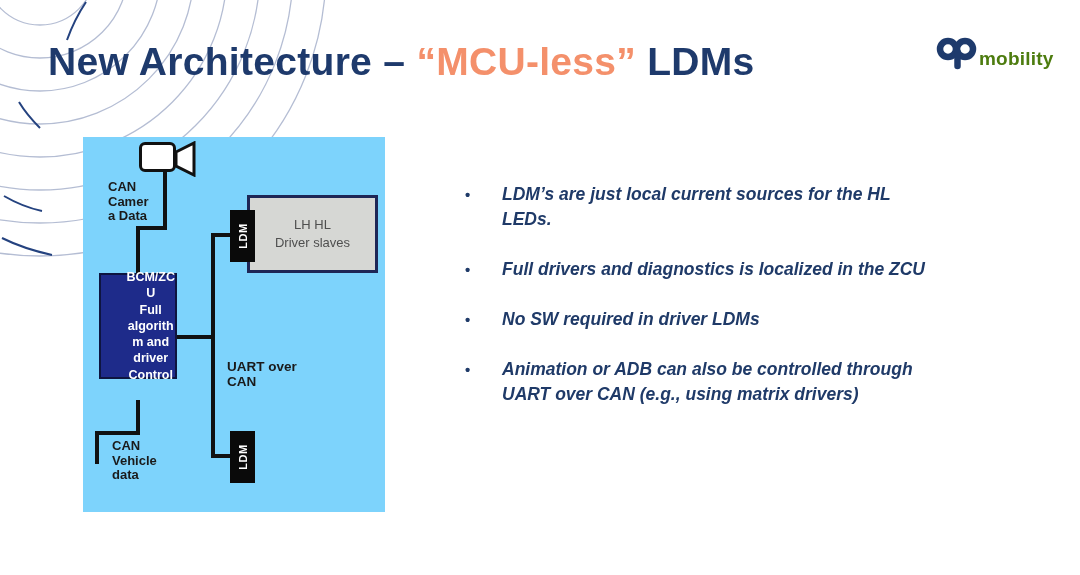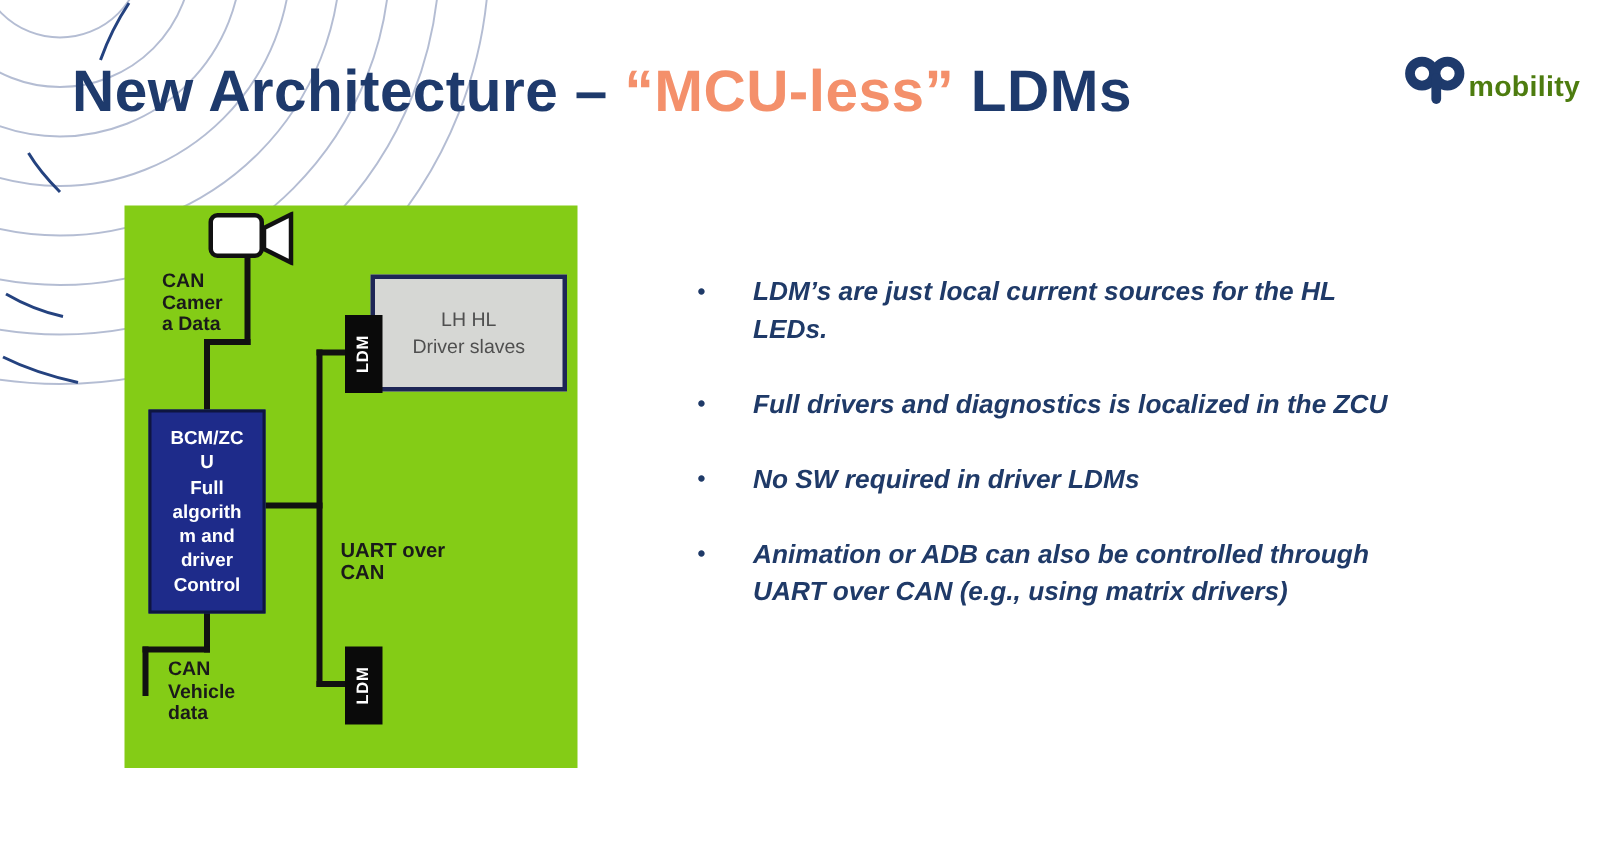--- a/index.html
+++ b/index.html
@@ -23,60 +23,60 @@
   }
   .title .hl { color:#F4906B; }
 
   
   .logo { position:absolute; left:936px; top:36px; z-index:2; display:flex; align-items:flex-end; }
   .logo .wordmark { font-size:19px; font-weight:bold; color:#4d7c0f; letter-spacing:.2px; margin-left:-3px; padding-bottom:2px; }
 
   
   .panel {
     position:absolute; left:83px; top:137px; width:302px; height:375px;
-    background:#84cc16; z-index:1;
+    background:#7dd3fc; z-index:1;
   }
   .wire { position:absolute; background:#111111; }
 
   .camera-body {
     position:absolute; left:56px; top:5px; width:37px; height:30px;
     background:#fff; border:3px solid #111; border-radius:6px; z-index:3;
   }
   .camera-horn { position:absolute; left:92px; top:4px; z-index:3; }
 
   .lbl {
     position:absolute; color:#1a1a1a; font-weight:bold; font-size:13px;
     line-height:1.12; white-space:pre-line; z-index:4;
   }
 
   .bcm {
-    position:absolute; left:16px; top:136px; width:78px; height:136px;
+    position:absolute; left:16px; top:136px; width:78px; height:106px;
     background:#1E2B8A; border:2px solid #0E1540; z-index:3;
-    display:flex; align-items:center; justify-content:center; text-align:center;
+    display:flex; align-items:center; justify-content:flex-end; text-align:center;
   }
   .bcm .txt { color:#fff; font-weight:bold; font-size:12.5px; line-height:1.3; white-space:pre-line; }
 
   .ldm {
     position:absolute; width:25px; height:52px; background:#0a0a0a; z-index:4;
     display:flex; align-items:center; justify-content:center;
   }
   .ldm .vtext {
     color:#fff; font-weight:bold; font-size:11px; letter-spacing:.5px;
     transform:rotate(-90deg); white-space:nowrap;
   }
   .ldm.left  { left:147px; top:73px; }
   .ldm.right { left:147px; top:294px; }
 
   .hlbox {
     position:absolute; left:164px; width:131px; height:78px;
     background:#D6D7D4; border:3px solid #1E2656; z-index:3;
     display:flex; align-items:center; justify-content:center; text-align:center;
   }
   .hlbox .txt { color:#4f4f4f; font-size:13px; line-height:1.35; white-space:pre-line; }
-  .hlbox.lh { top:46px;justify-content:center; }
+  .hlbox.lh { top:58px;justify-content:center; }
   .hlbox.rh { top:280px; }
 
   
   .bullets {
     position:absolute; left:465px; top:182px; width:470px; z-index:2;
     list-style:none;
   }
   .bullets li {
     display:flex; margin-bottom:25px;
     color:#1F3A68; font-weight:bold; font-size:17.5px; line-height:1.43;

